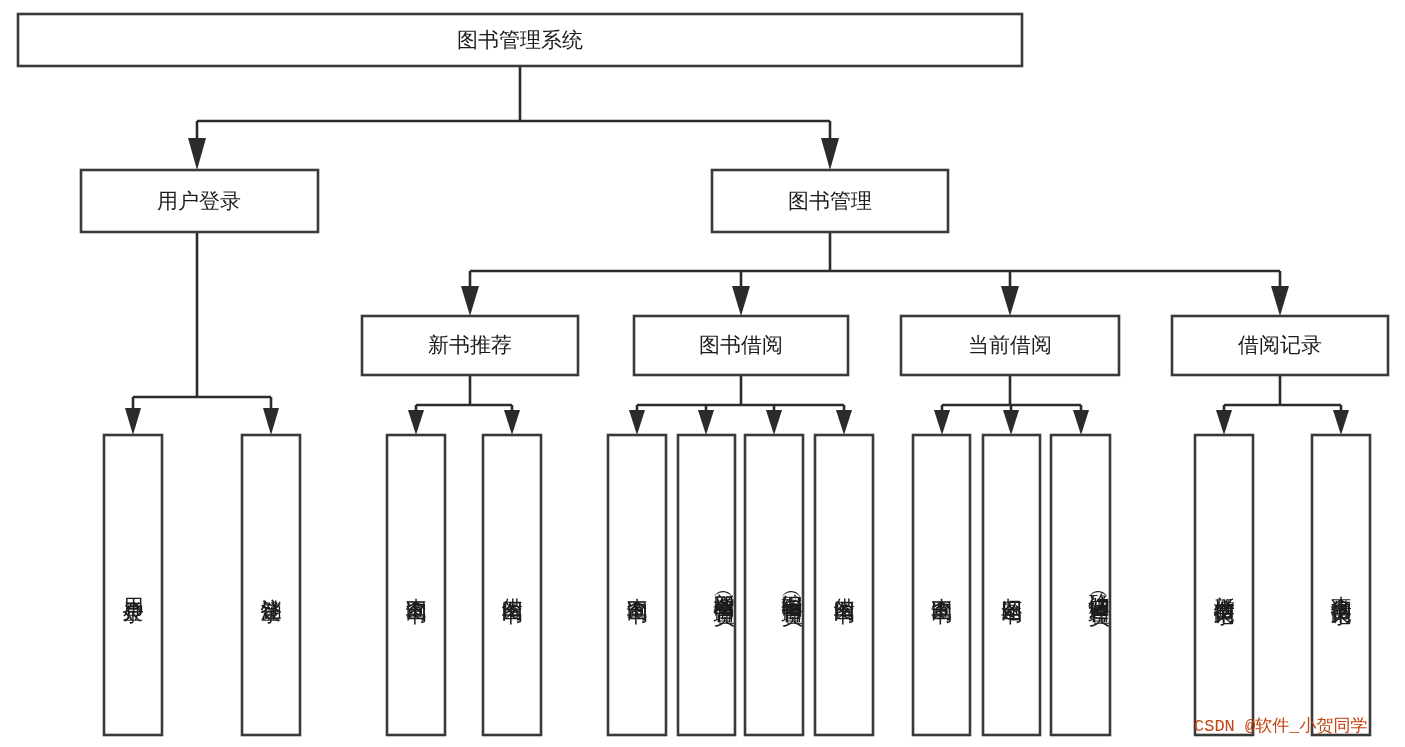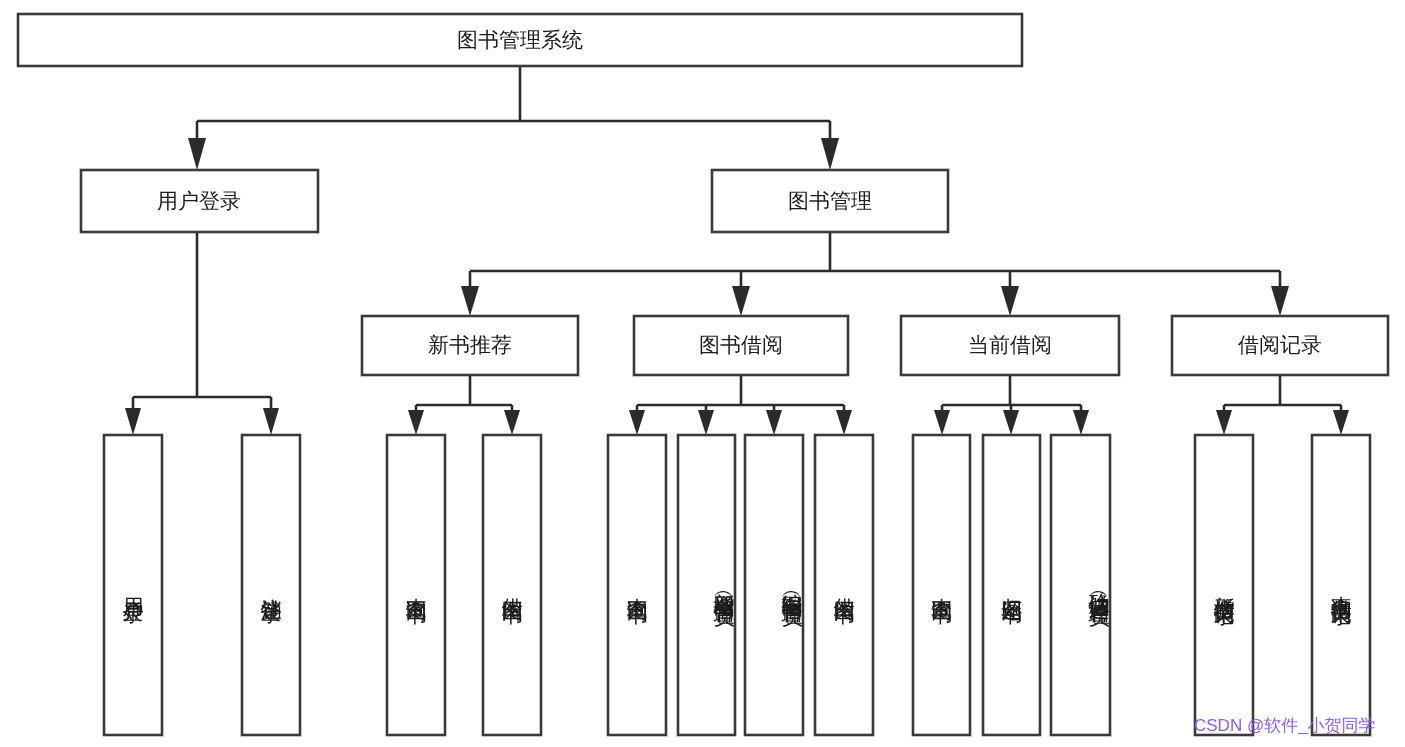--- a/index.html
+++ b/index.html
@@ -61,23 +61,23 @@
     letter-spacing: 2px;
     text-align: center;
     white-space: nowrap;
     display: flex;
     align-items: center;
     justify-content: center;
     pointer-events: none;
   }
   .watermark {
     position: absolute;
-    font-family: Liberation Sans, sans-serif;
+    font-family: Liberation Mono, monospace;
     font-size: 17px;
-    color: #8b5cf6;
+    color: #c2410c;
     left: 1194px;
     top: 714px;
     white-space: nowrap;
   }
 </style>
 </head>
 <body>
 
 <div id="diagram-root">
 

